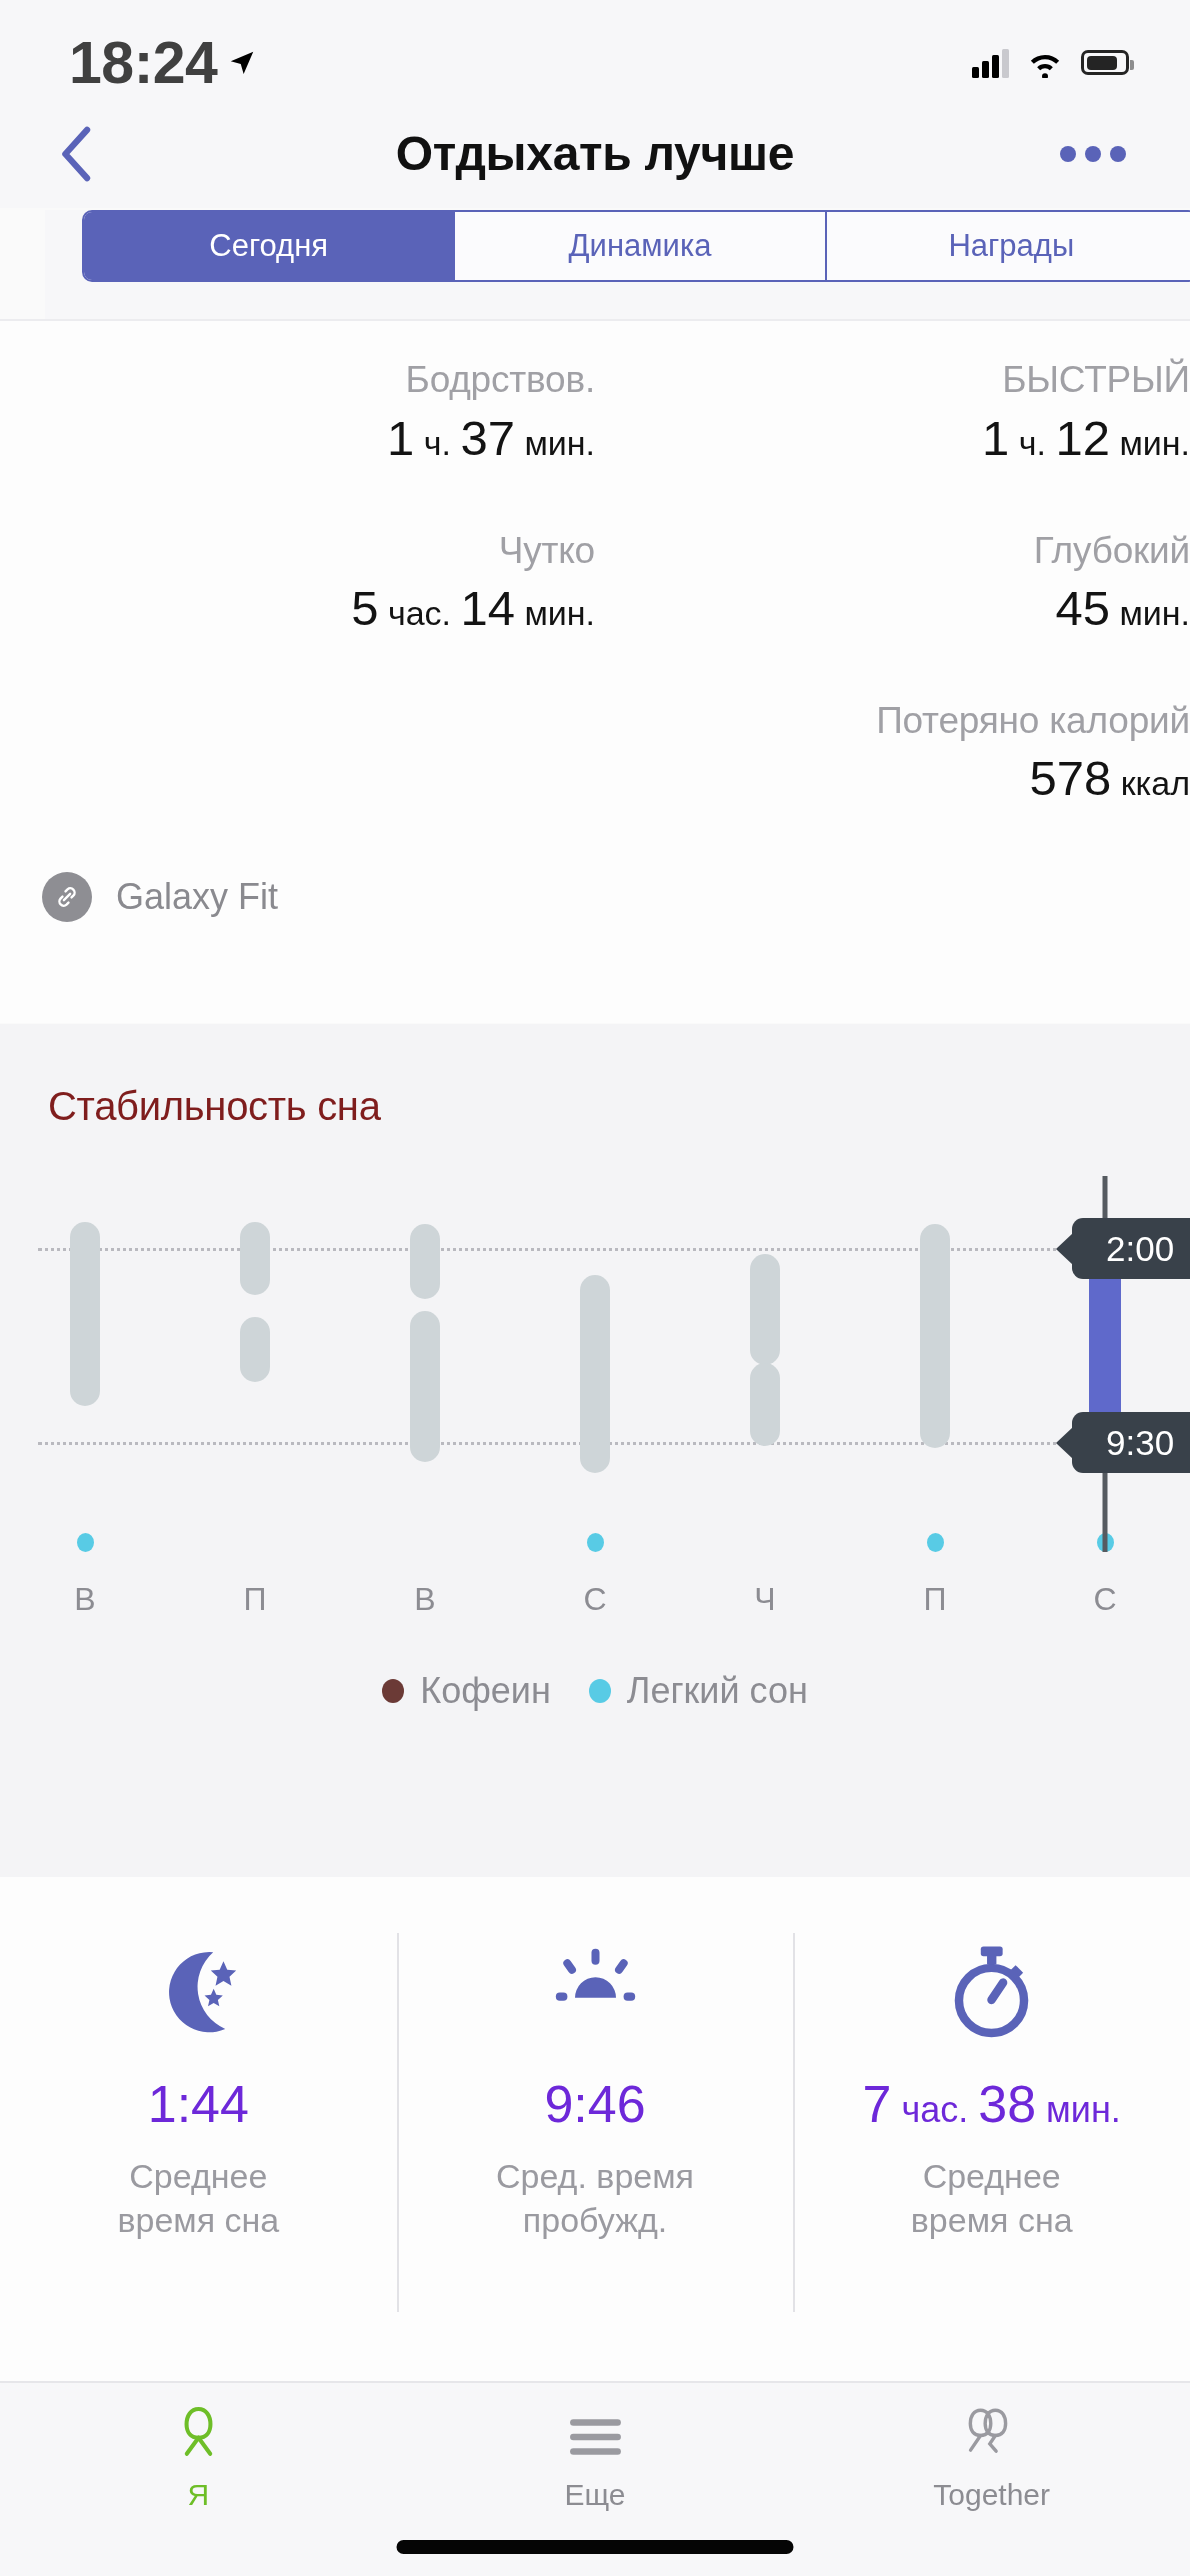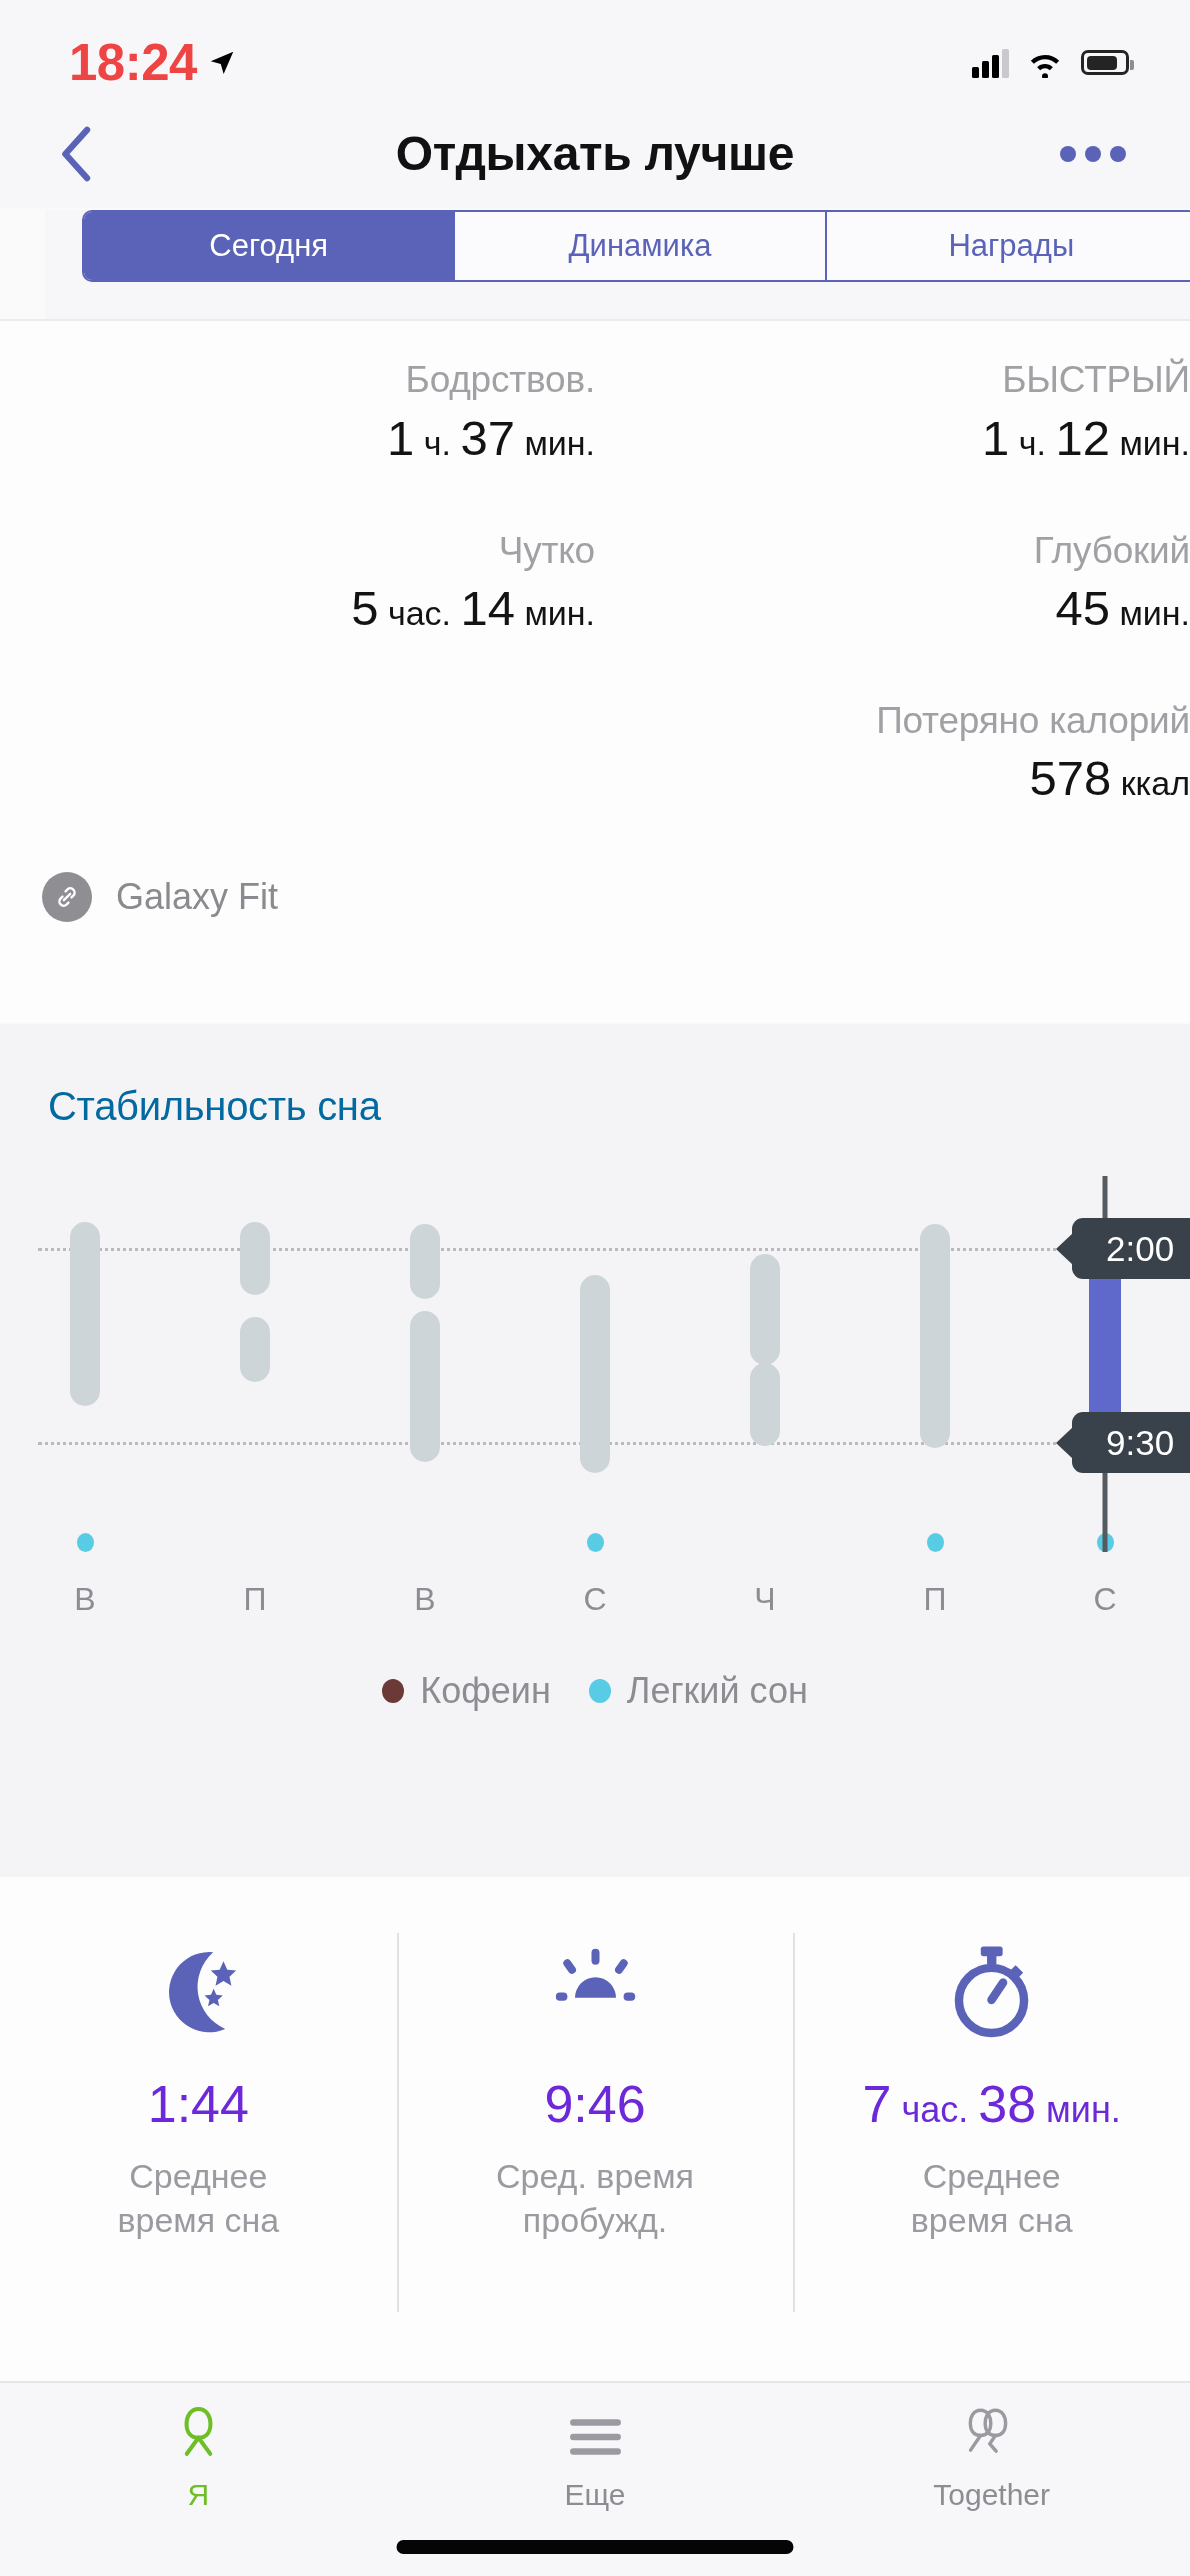--- a/index.html
+++ b/index.html
@@ -12,21 +12,21 @@
   .phone { position: relative; width: 1190px; height: 2576px; overflow: hidden; background: #fafafa; }
 
   
   .statusbar {
     position: absolute; top: 0; left: 0; width: 1190px; height: 99px;
     background: #f7f7f9;
     display: flex; align-items: center; justify-content: space-between;
     padding: 26px 61px 0 69px;
   }
   .sb-left { display: flex; align-items: center; gap: 10px; }
-  .sb-time { font-size: 51px; font-weight: 700; color: #ef4444; letter-spacing: -0.5px; }
+  .sb-time { font-size: 59px; font-weight: 700; color: #404040; letter-spacing: -0.5px; }
   .sb-loc { width: 30px; height: 30px; display: block; }
   .sb-right { display: flex; align-items: center; gap: 16px; }
   .sig { display: flex; align-items: flex-end; gap: 3px; height: 30px; }
   .sig i { display: block; width: 7px; background: #000; border-radius: 1.5px; }
   .sig i:nth-child(1){height:11px}.sig i:nth-child(2){height:17px}
   .sig i:nth-child(3){height:23px}.sig i:nth-child(4){height:29px;background:#c9c9ce}
   .batt { position: relative; width: 48px; height: 25px; border: 3px solid #000; border-radius: 7px; opacity: .85; }
   .batt::after { content:""; position:absolute; right:-8px; top:7px; width:4px; height:10px; background:#000; border-radius:0 2px 2px 0; opacity:.5;}
   .batt i { position:absolute; left:2.5px; top:2.5px; bottom:2.5px; width:30px; background:#000; border-radius:4px; }
 
@@ -84,21 +84,21 @@
     display: flex; align-items: center; justify-content: center;
   }
   .device-name { font-size: 36px; color: #8a8a8f; }
 
   
   .chart-card {
     position: absolute; top: 1024px; left: 0; width: 1190px; height: 853px;
     background: #f4f4f6;
   }
   .chart-title {
-    font-size: 40px; color: #0369a1; padding: 60px 0 0 48px; letter-spacing: -0.3px;
+    font-size: 40px; color: #7f1d1d; padding: 60px 0 0 48px; letter-spacing: -0.3px;
   }
   .plot { position: relative; margin: 77px 0 0 0; height: 298px; }
   .gridline {
     position: absolute; left: 38px; right: 0; height: 0;
     border-top: 3px dotted #b9b9bf;
   }
   .gridline.g1 { top: 42px; }
   .gridline.g2 { top: 236px; }
   .bars { position: absolute; inset: 0; display: flex; }
   .col { flex: 1; position: relative; }

